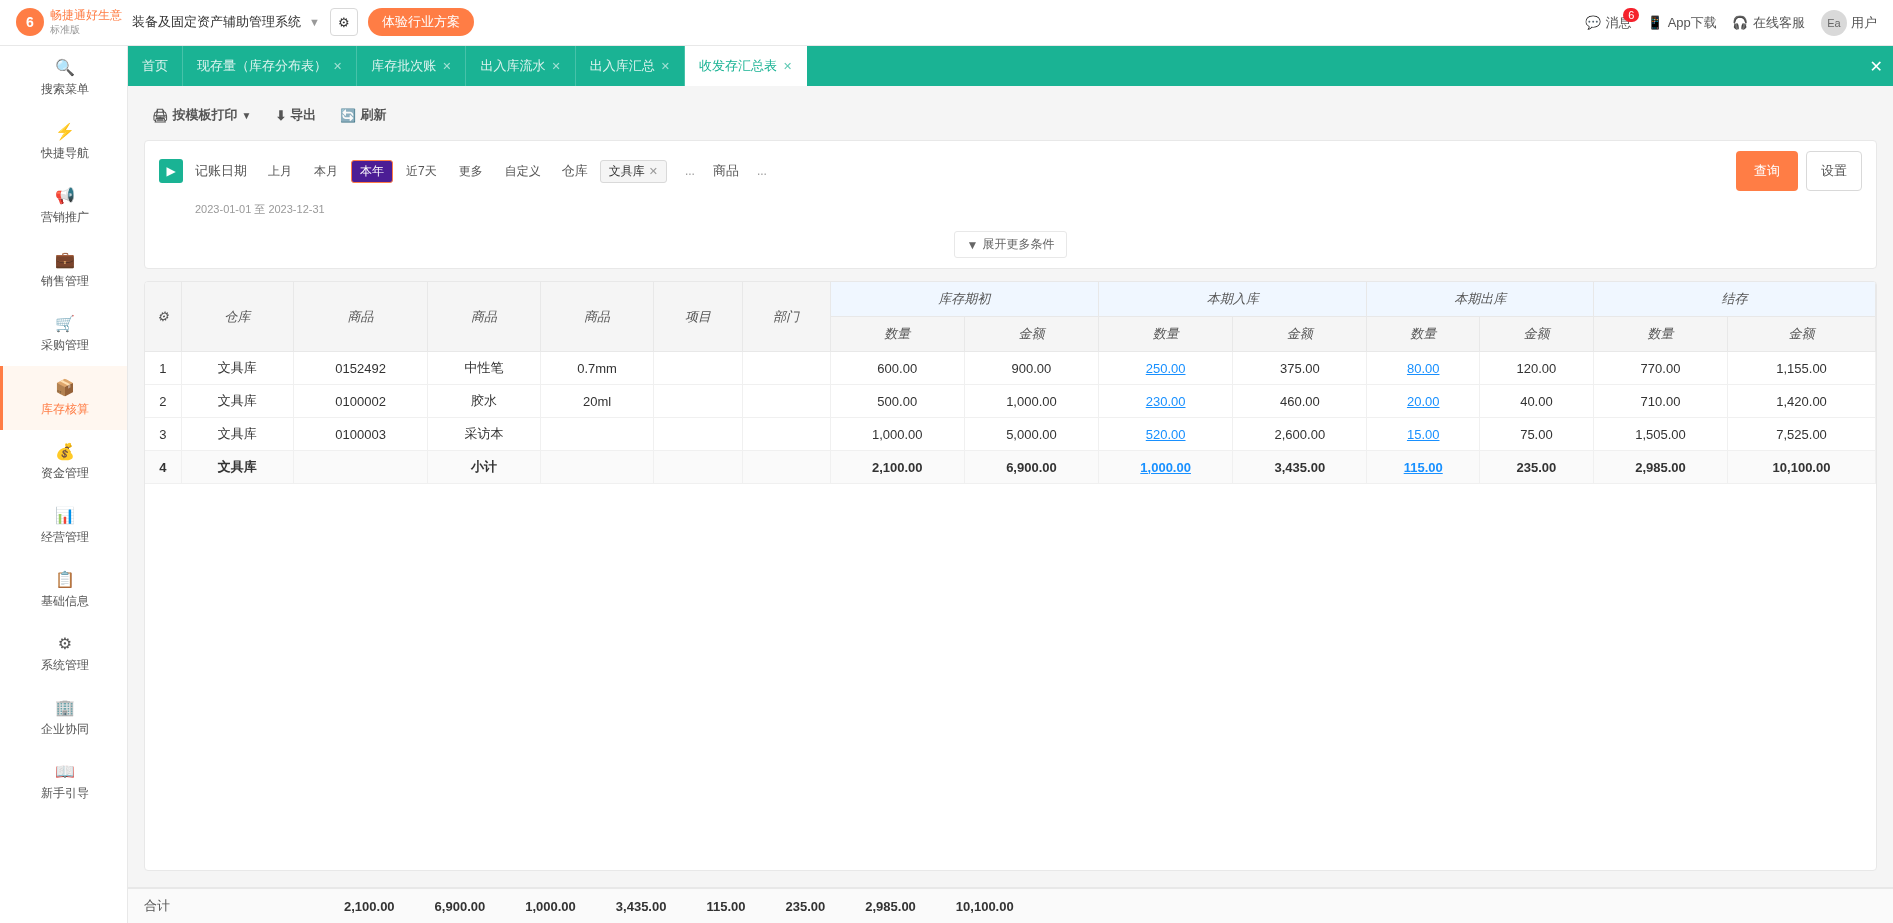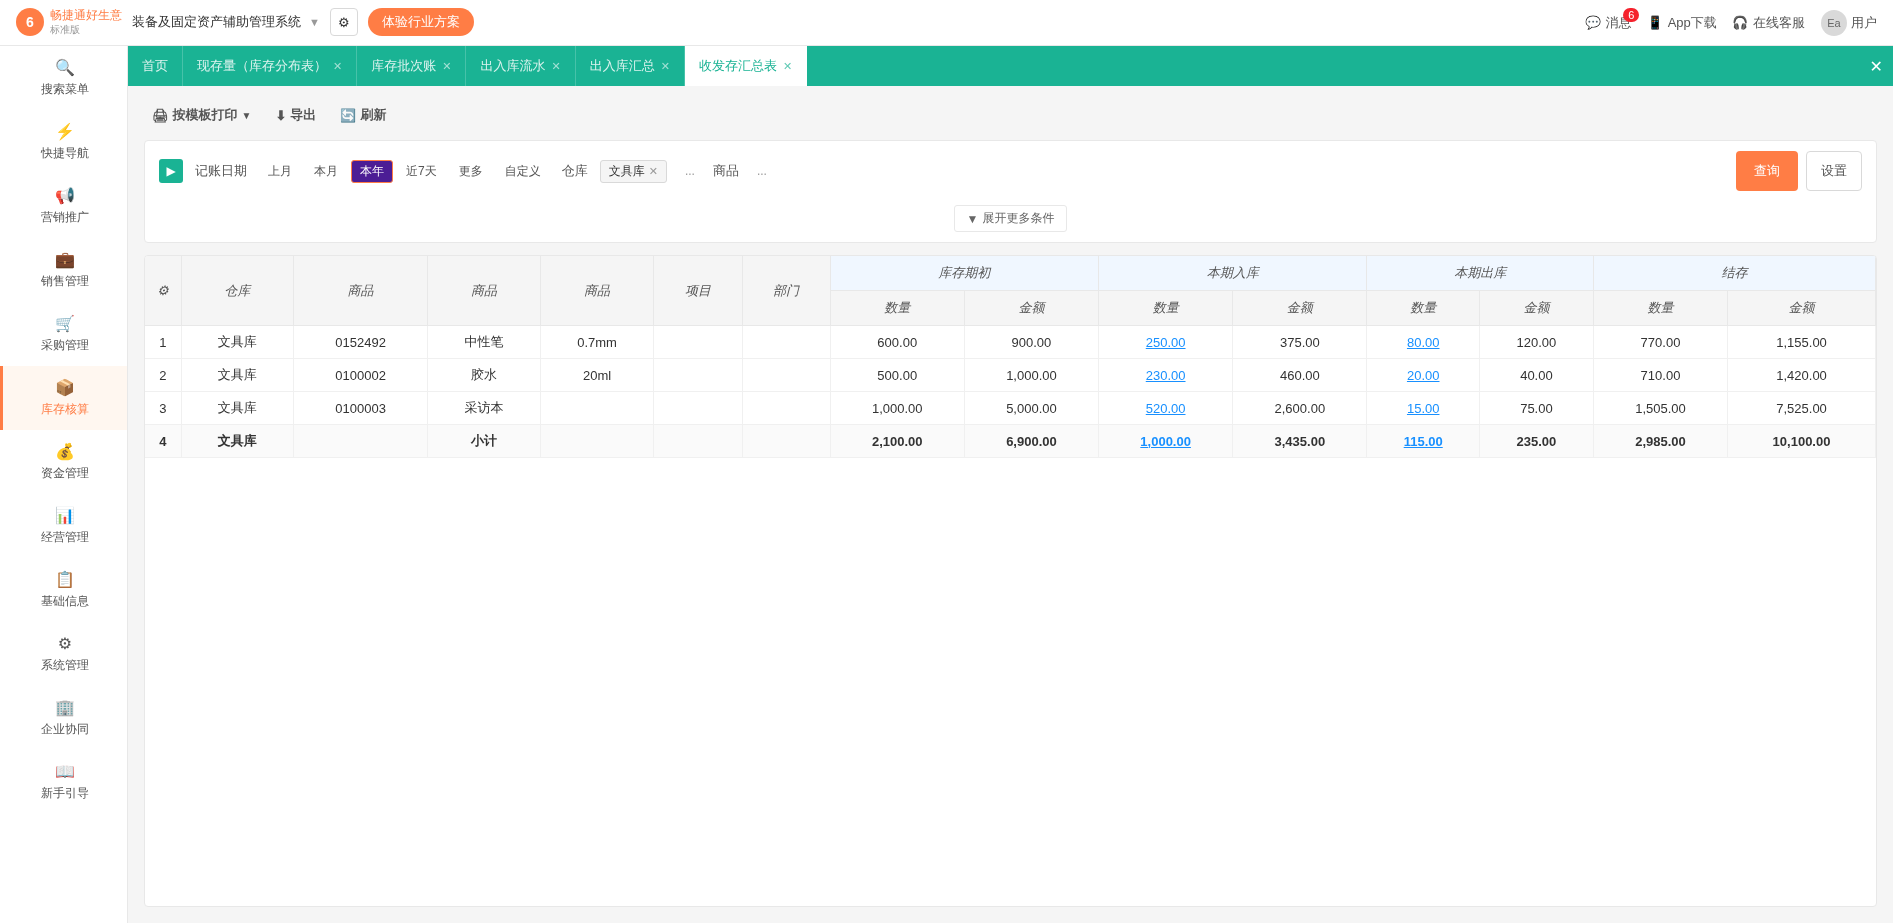--- a/index.html
+++ b/index.html
@@ -251,20 +251,23 @@
 
           <span class="filter-label">商品</span>
           <span class="filter-more">...</span>
 
           <div style="margin-left:auto;display:flex;gap:8px;">
             <button class="search-btn">查询</button>
             <button class="settings-btn">设置</button>
           </div>
         </div>
 
+        <div style="padding-left:36px;">
+          <span class="date-range-text">2023-01-01 至 2023-12-31</span>
+        </div>
 
         <div class="filter-expand-row">
           <div class="expand-btn">
             <span>▼</span>
             <span>展开更多条件</span>
           </div>
         </div>
       </div>
 
       <div class="table-container">
@@ -366,14 +369,25 @@
               <td>235.00</td>
               <td>2,985.00</td>
               <td>10,100.00</td>
             </tr>
           </tbody>
         </table>
       </div>
 
     </div>
 
+    <div class="table-footer">
+      <span class="footer-label" style="min-width:160px;">合计</span>
+      <span>2,100.00</span>
+      <span>6,900.00</span>
+      <span>1,000.00</span>
+      <span>3,435.00</span>
+      <span>115.00</span>
+      <span>235.00</span>
+      <span>2,985.00</span>
+      <span>10,100.00</span>
+    </div>
   </div>
 </div>
 
 </body></html>

